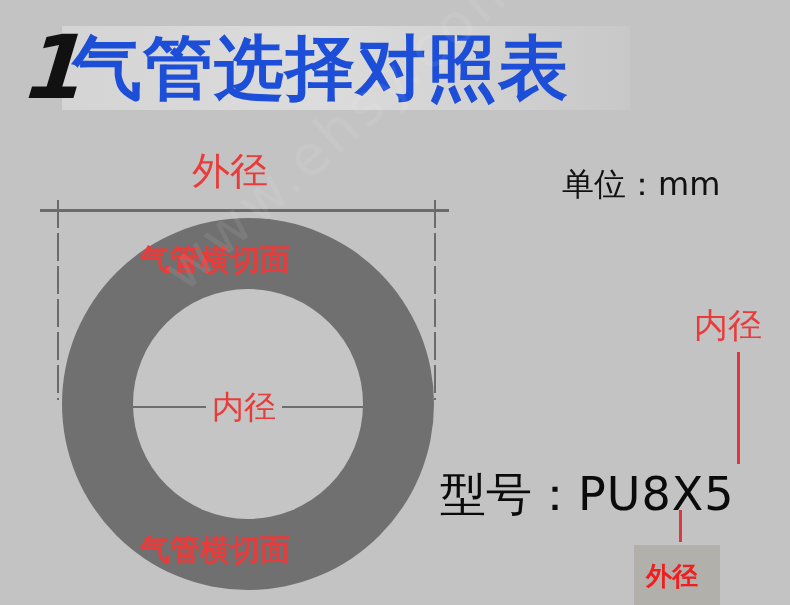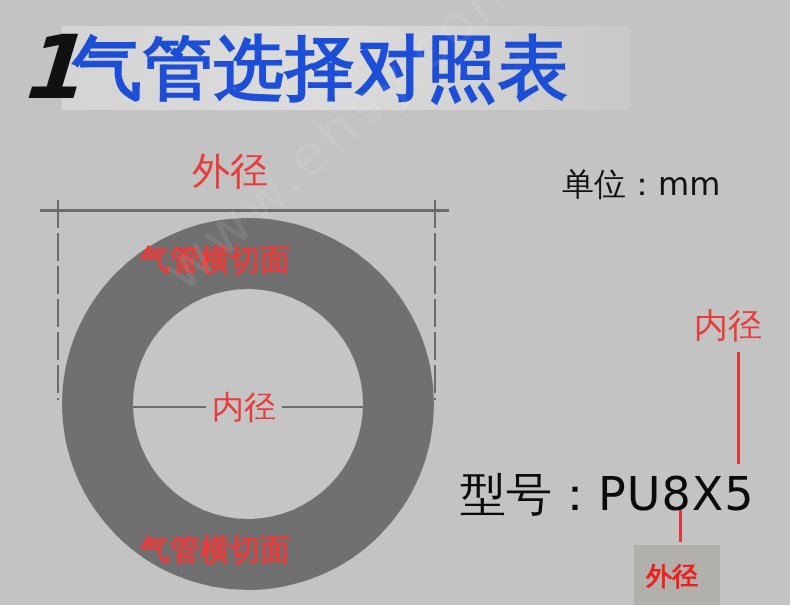--- a/index.html
+++ b/index.html
@@ -45,21 +45,21 @@
     }
     .id-line { left: 133px; top: 406px; width: 230px; height: 2px; background: #6e6e6e; }
     .id-label {
       left: 206px; top: 386px; font-size: 32px; line-height: 42px;
       background: #c5c5c5; padding: 0 6px;
     }
     .section-top { left: 140px; top: 240px; font-size: 30px; line-height: 40px; font-weight: bold; }
     .section-bot { left: 140px; top: 530px; font-size: 30px; line-height: 40px; font-weight: bold; }
     .model {
       left: 440px; top: 464px; font-size: 46px; line-height: 60px;
-      color: #0b0b0b; white-space: nowrap; margin-left: 20px;
+      color: #0b0b0b; white-space: nowrap;
     }
     .model .pn { letter-spacing: 1px; }
     .inner-callout { left: 694px; top: 302px; font-size: 34px; line-height: 46px; }
     .inner-tick { left: 737px; top: 352px; width: 3px; height: 112px; background: #e0373b; }
     .outer-tick { left: 679px; top: 510px; width: 3px; height: 32px; background: #e0373b; }
     .outer-box {
       left: 634px; top: 545px; width: 86px; height: 60px; background: #b1b0ab;
     }
     .outer-box-label {
       left: 646px; top: 556px; font-size: 26px; line-height: 40px; font-weight: bold; color: #f01e1e;

